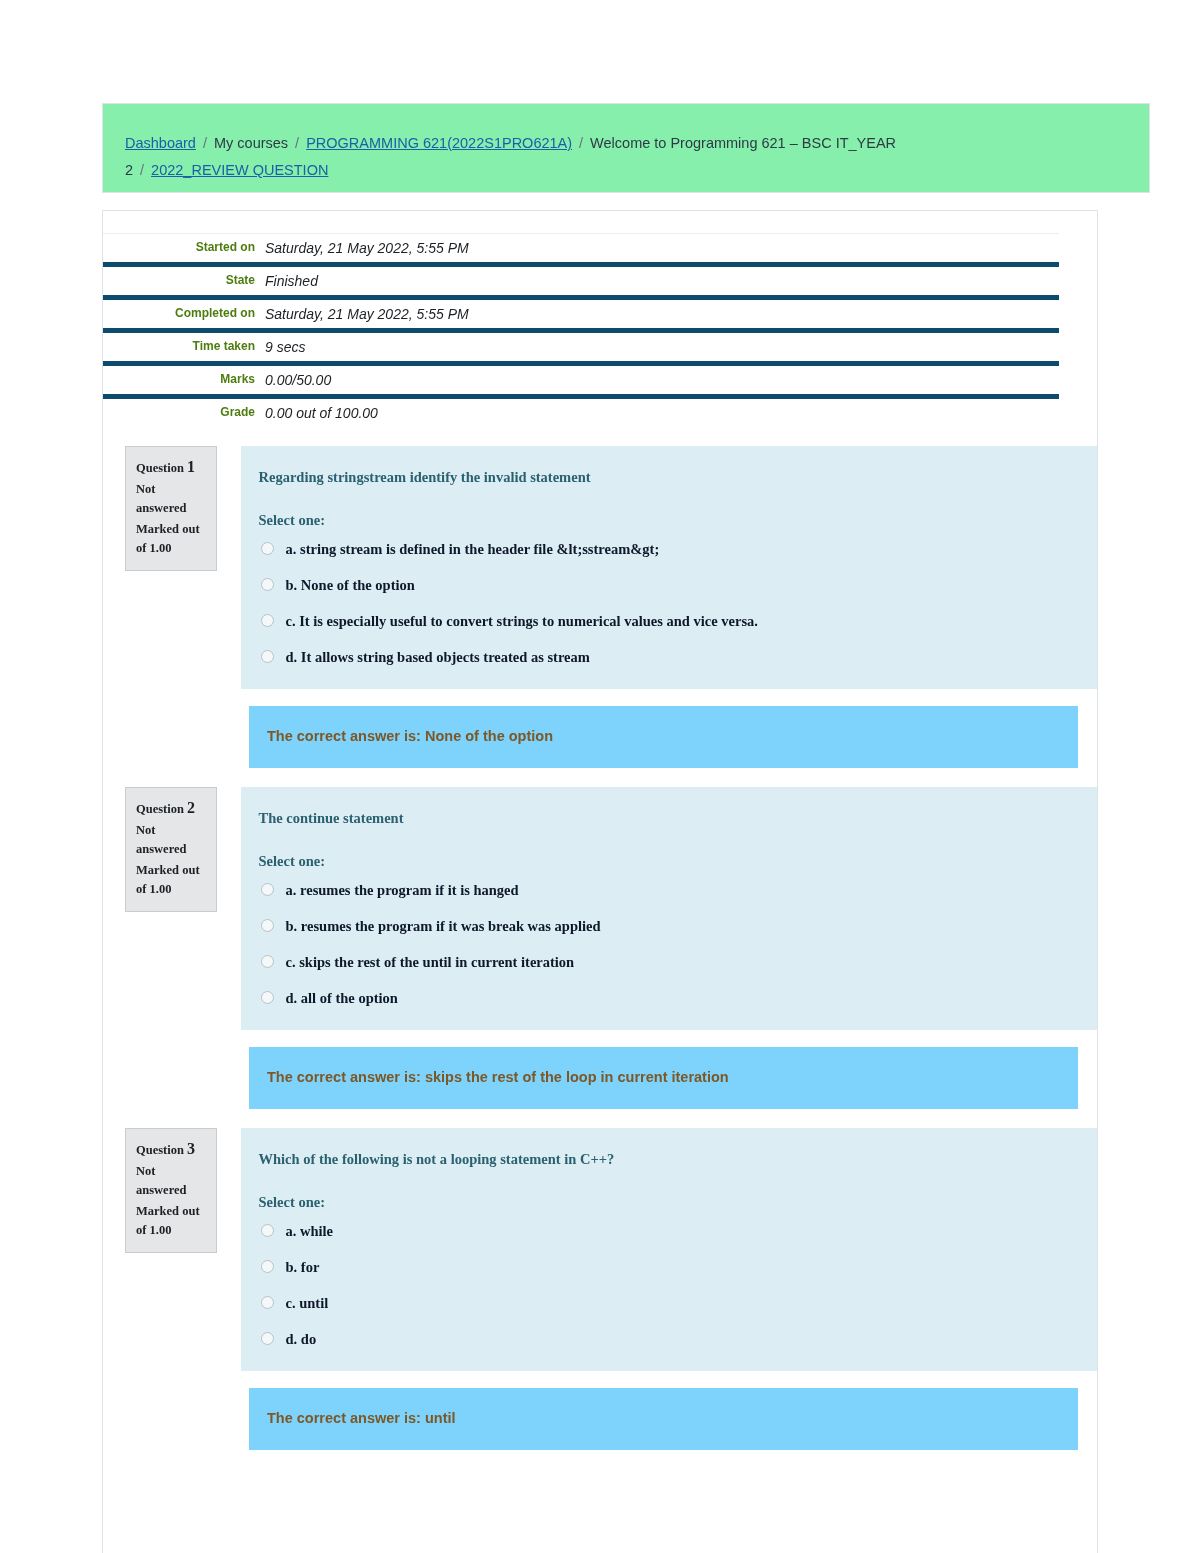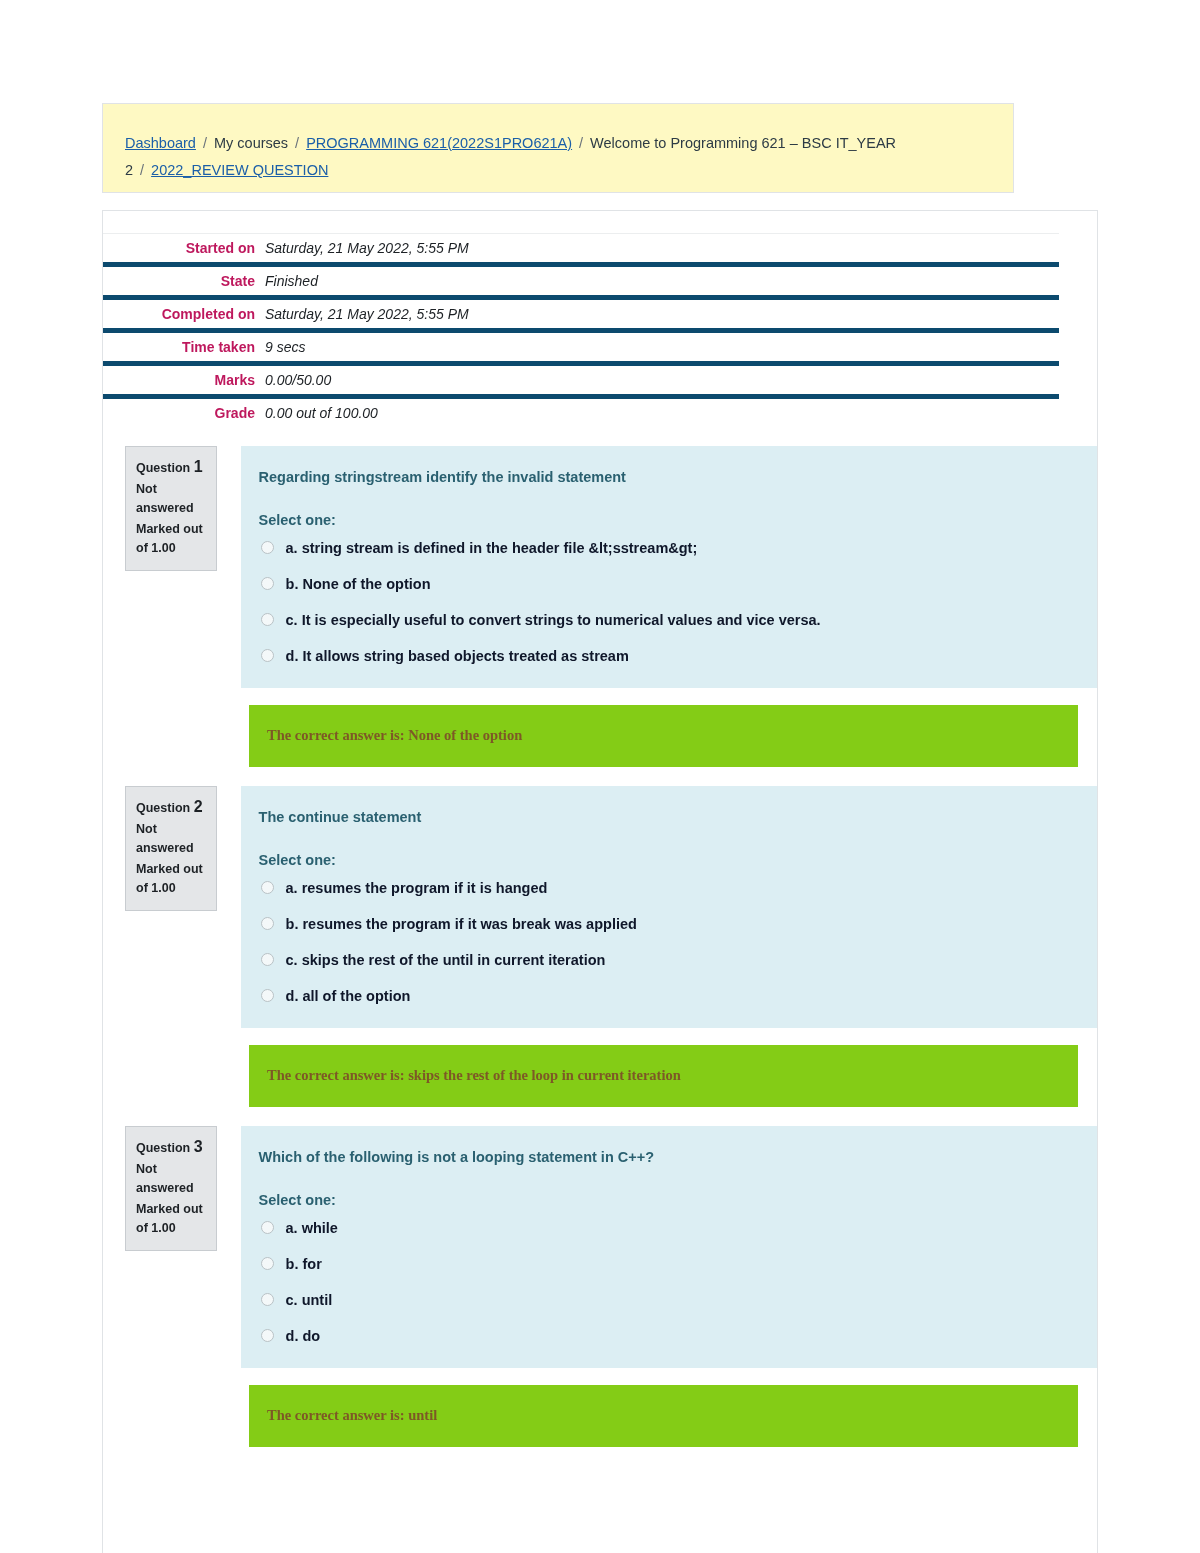--- a/index.html
+++ b/index.html
@@ -19,23 +19,23 @@
     width: 1200px;
     height: 1553px;
     overflow: hidden;
   }
 
   
   .breadcrumb-card {
     position: absolute;
     left: 102px;
     top: 103px;
-    width: 912px;
+    width: 1048px;
     height: 90px;
-    background: #fef9c3;
+    background: #86efac;
     border: 1px solid #e0e3e6;
     box-sizing: border-box;
   }
   .breadcrumb {
     padding: 26px 0 0 22px;
     font-size: 14.5px;
     line-height: 27px;
     color: #2d3b45;
     max-width: 880px;
   }
@@ -75,22 +75,22 @@
   .summary-table tr {
     border-top: 5px solid #0c4a6e;
   }
   .summary-table tr:first-child {
     border-top: 1px solid #eceeef;
   }
   .summary-table th {
     width: 152px;
     text-align: right;
     font-weight: bold;
-    font-size: 14px;
-    color: #be185d;
+    font-size: 12px;
+    color: #4d7c0f;
     padding: 6px 10px 6px 0;
     vertical-align: top;
     white-space: nowrap;
   }
   .summary-table td {
     text-align: left;
     font-size: 14px;
     color: #1d2125;
     padding: 6px 0 6px 0;
     vertical-align: top;
@@ -100,20 +100,21 @@
   
   .question {
     position: relative;
     margin-top: 19px;
     padding-left: 0;
     min-height: 10px;
   }
   .question-row {
     display: flex;
     align-items: flex-end;
+    font-family: Liberation Serif, serif;
   }
   .q-info {
     width: 100px;
     margin-left: 22px;
     background: #e4e6e8;
     border: 1px solid #c8ccd0;
     box-sizing: border-box;
     padding: 10px 10px 12px 10px;
     font-size: 12.5px;
     line-height: 19px;
@@ -180,23 +181,22 @@
     font-weight: bold;
     color: #0f172a;
     line-height: 20px;
   }
 
   
   .feedback {
     margin: 17px 0 0 146px;
     width: 829px;
     box-sizing: border-box;
-    background: #84cc16;
+    background: #7dd3fc;
     padding: 20px 22px 22px 18px;
-    font-family: Liberation Serif, serif;
   }
   .feedback-text {
     font-size: 14.5px;
     font-weight: bold;
     color: #7d5826;
     line-height: 20px;
   }
 </style>
 </head>
 <body>

